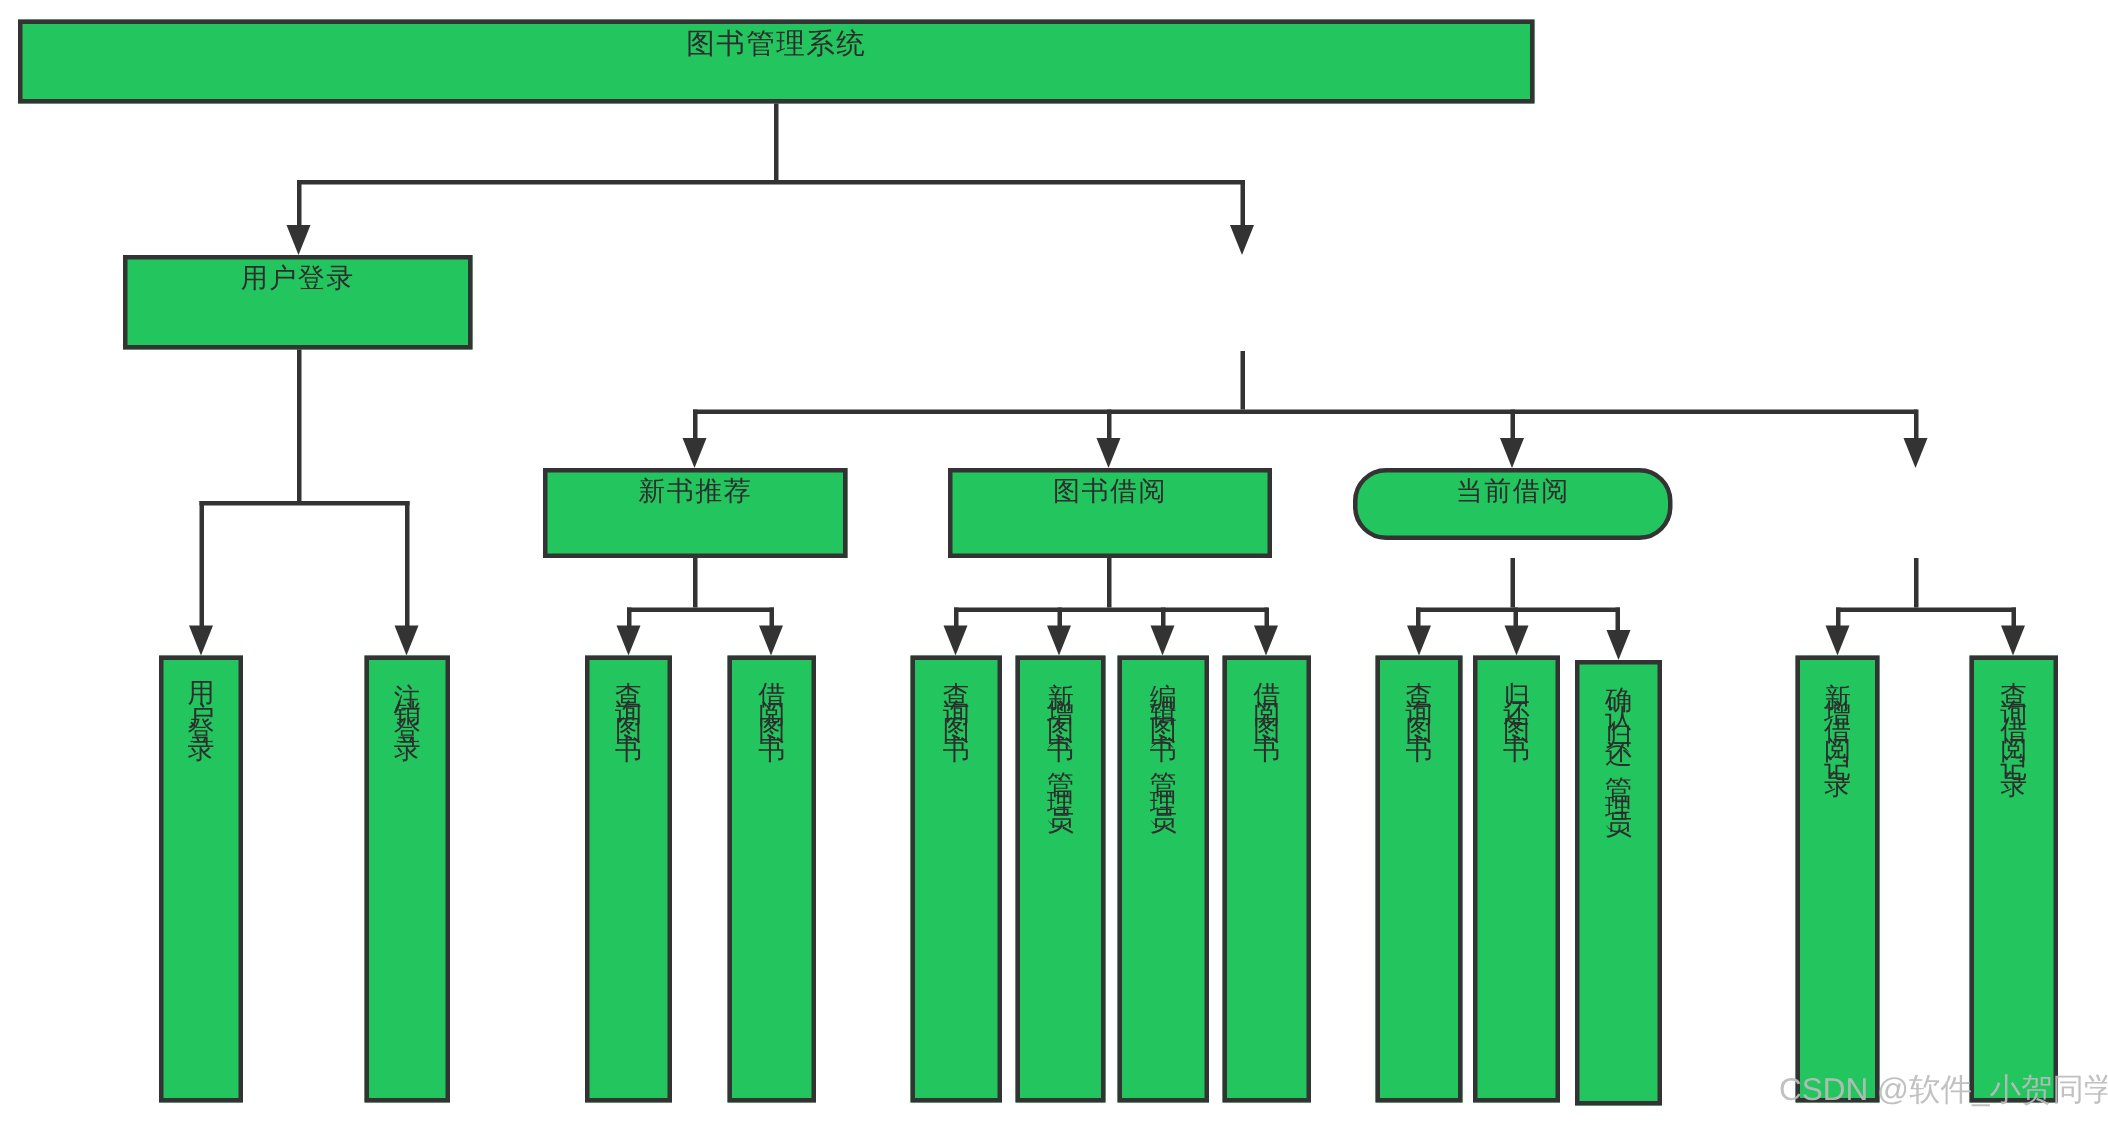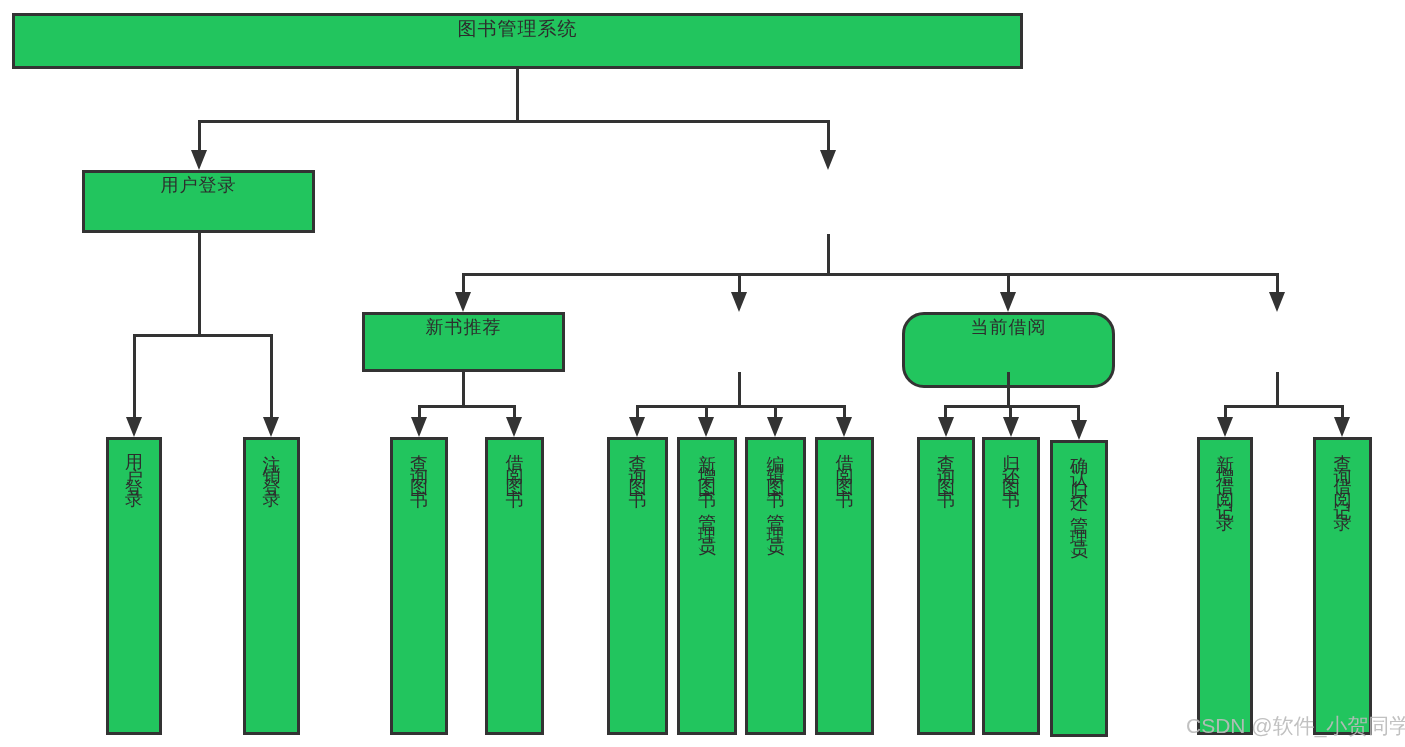--- a/index.html
+++ b/index.html
@@ -67,22 +67,25 @@
 
   <div class="box" style="left:82px;top:170px;width:233px;height:63px;">
     <span>用户登录</span>
   </div>
 
 
   <div class="box" style="left:362px;top:312px;width:203px;height:60px;">
     <span>新书推荐</span>
   </div>
 
-
-  <div class="box" style="left:902px;top:312px;width:213px;height:76px;border-radius:22px;">
+  <div class="box" style="left:632px;top:312px;width:216px;height:60px;">
+    <span>图书借阅</span>
+  </div>
+
+  <div class="box" style="left:902px;top:312px;width:213px;height:48px;border-radius:22px;">
     <span>当前借阅</span>
   </div>
 
 
   <div class="box vbox" style="left:106px;top:437px;width:56px;height:298px;">
     <span class="vtext">用户登录</span>
   </div>
 
   <div class="box vbox" style="left:243px;top:437px;width:57px;height:298px;">
     <span class="vtext">注销登录</span>

